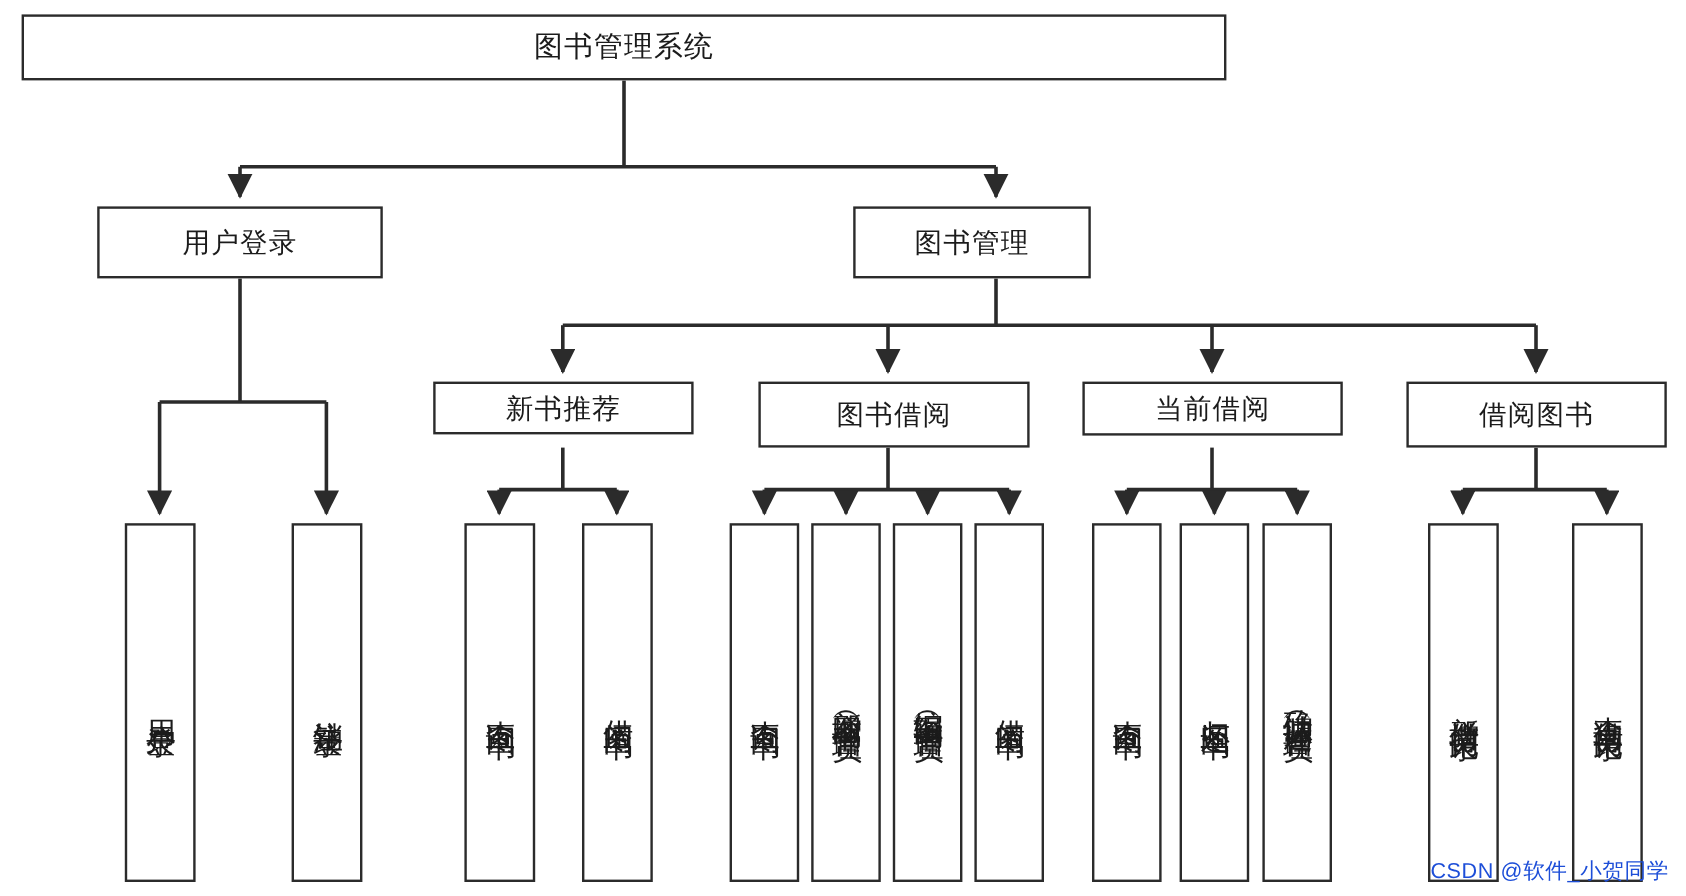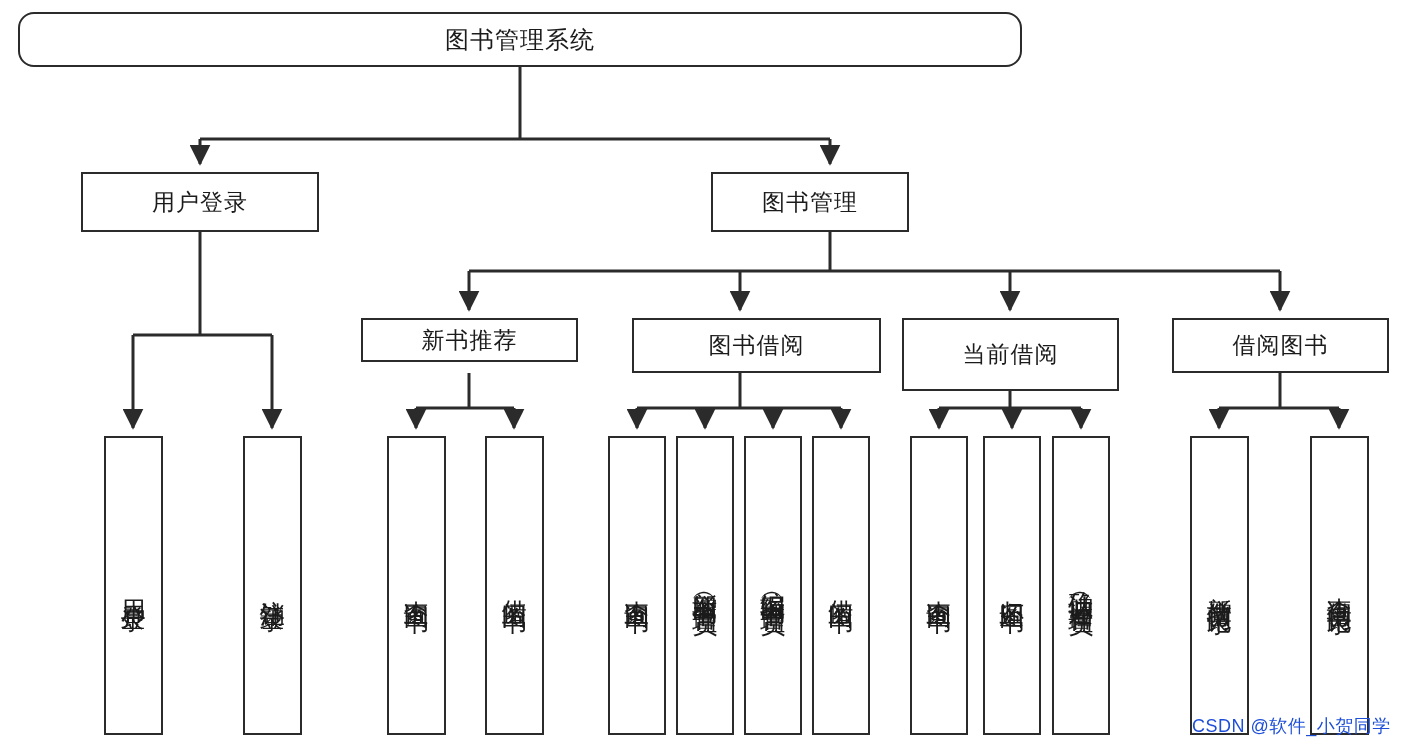--- a/index.html
+++ b/index.html
@@ -118,38 +118,38 @@
       <path d="M 1012 408 L 1012 428" marker-end="url(#arrow)"></path>
       <path d="M 1081 408 L 1081 428" marker-end="url(#arrow)"></path>
 
       <path d="M 1280 373 L 1280 408"></path>
       <path d="M 1219 408 L 1339 408"></path>
       <path d="M 1219 408 L 1219 428" marker-end="url(#arrow)"></path>
       <path d="M 1339 408 L 1339 428" marker-end="url(#arrow)"></path>
     </g>
   </svg>
 
-  <div class="node horiz root" id="node-root" style="left: 18px; top: 12px; width: 1004px; height: 55px; border-radius: 16px;">
+  <div class="node horiz root" id="node-root" style="left: 18px; top: 12px; width: 1004px; height: 55px;">
     <span>图书管理系统</span>
   </div>
 
   <div class="node horiz" id="node-l2-0" style="left: 81px; top: 172px; width: 238px; height: 60px;">
     <span>用户登录</span>
   </div>
   <div class="node horiz" id="node-l2-1" style="left: 711px; top: 172px; width: 198px; height: 60px;">
     <span>图书管理</span>
   </div>
 
   <div class="node horiz" id="node-l3-0" style="left: 361px; top: 318px; width: 217px; height: 44px;">
     <span>新书推荐</span>
   </div>
-  <div class="node horiz" id="node-l3-1" style="left: 632px; top: 318px; width: 249px; height: 55px;">
+  <div class="node horiz" id="node-l3-1" style="left: 632px; top: 318px; width: 226px; height: 55px;">
     <span>图书借阅</span>
   </div>
-  <div class="node horiz" id="node-l3-2" style="left: 902px; top: 318px; width: 217px; height: 73px;">
+  <div class="node horiz" id="node-l3-2" style="left: 902px; top: 318px; width: 217px; height: 45px;">
     <span>当前借阅</span>
   </div>
   <div class="node horiz" id="node-l3-3" style="left: 1172px; top: 318px; width: 217px; height: 55px;">
     <span>借阅图书</span>
   </div>
 
   <div class="node leaf" id="node-leaf-0" style="left: 104px; top: 436px; width: 59px; height: 299px;">
     <span class="leaf-label">用户登录</span>
   </div>
   <div class="node leaf" id="node-leaf-1" style="left: 243px; top: 436px; width: 59px; height: 299px;">

